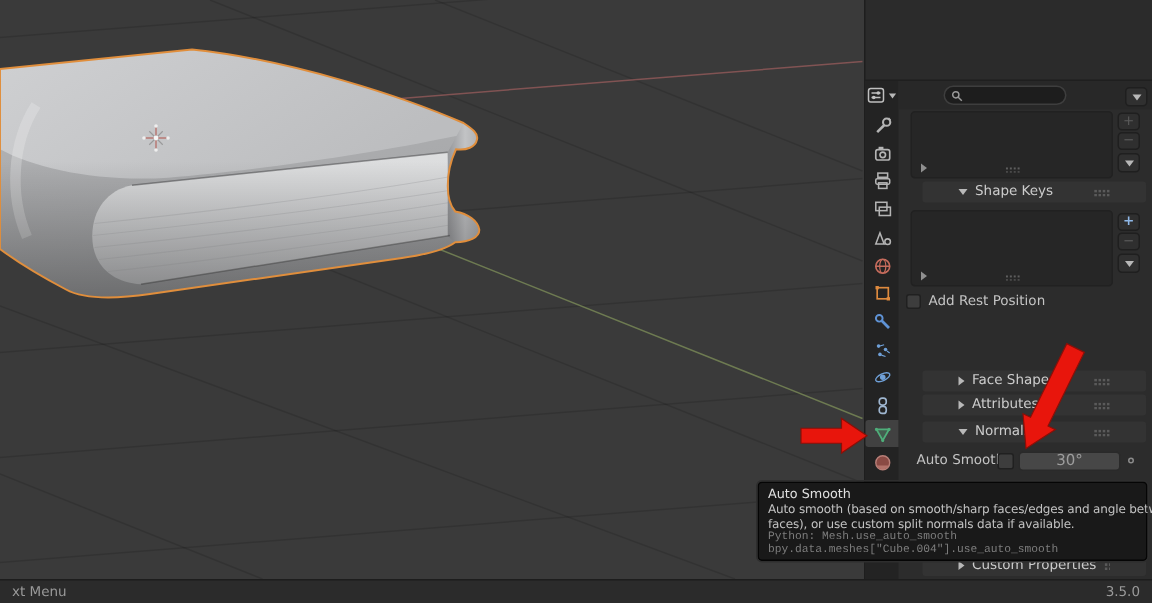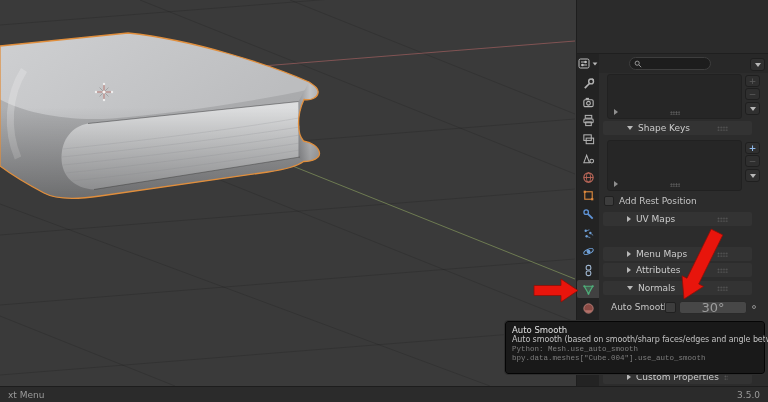--- a/index.html
+++ b/index.html
@@ -32,30 +32,30 @@
   .listplay{position:absolute;left:6px;bottom:3px;width:0;height:0;
             border-top:3px solid transparent;border-bottom:3px solid transparent;border-left:4px solid #8f8f8f;}
   .listgrip{position:absolute;left:50%;bottom:3px;transform:translateX(-50%);width:10px;height:4px;
             background-image:radial-gradient(circle,#5e5e5e 0.8px,transparent 1px);background-size:2.6px 2.6px;}
   .sidebtn{position:absolute;width:15px;height:12px;background:#2f2f2f;border:1px solid #1f1f1f;border-radius:3px;
            box-sizing:border-box;display:flex;align-items:center;justify-content:center;color:#a8a8a8;
            font-size:9px;line-height:9px;}
   .sidebtn.plus{color:#8fb8e8;font-weight:bold;}
   .sidebtn.dim{color:#5c5c5c;}
 
-  .phead{position:absolute;left:4px;width:149px;height:14px;background:#333333;border-radius:2px;
+  .phead{position:absolute;left:16px;width:149px;height:14px;background:#333333;border-radius:2px;
          display:flex;align-items:center;gap:5px;padding:0 24px;box-sizing:border-box;}
   .plabel{font-size:9px;color:#cccccc;white-space:nowrap;}
   .grip{margin-left:auto;width:11px;height:5px;
         background-image:radial-gradient(circle,#5a5a5a 0.8px,transparent 1px);background-size:2.8px 2.8px;}
 
   .chk{position:absolute;width:10px;height:10px;background:#3d3d3d;border:1px solid #202020;border-radius:2px;box-sizing:border-box;}
   .rowlabel{position:absolute;font-size:9px;color:#c4c4c4;white-space:nowrap;}
   .valfield{position:absolute;background:#474747;border:1px solid #2a2a2a;border-radius:3px;box-sizing:border-box;
-            display:flex;align-items:center;justify-content:center;font-size:13px;color:#9d9d9d;text-align:right;}
+            display:flex;align-items:center;justify-content:center;font-size:10px;color:#9d9d9d;text-align:right;}
   .deco-dot{position:absolute;width:4px;height:4px;border:1px solid #8b8b8b;border-radius:50%;box-sizing:border-box;}
 
   
   .tooltip{position:absolute;left:505px;top:321px;width:260px;height:53px;background:#191919;
            border:1px solid #050505;outline:1px solid #2e2e2e;border-radius:3px;box-sizing:border-box;
            padding:3px 6px;z-index:30;}
   .tt-title{font-size:8.5px;color:#e0e0e0;white-space:nowrap;line-height:10px;}
   .tt-body{font-size:8px;color:#c2c2c2;white-space:nowrap;line-height:9.5px;letter-spacing:-0.1px;}
   .tt-py{font-size:7.5px;color:#7d7d7d;white-space:nowrap;line-height:9px;
          font-family:Liberation Mono, monospace;}
@@ -298,28 +298,23 @@
       </div>
       <div class="sidebtn plus" style="left:146px;top:88px">+</div>
       <div class="sidebtn dim" style="left:146px;top:101px">−</div>
       <div class="chevbtn" style="left:146px;top:115px;width:15px">
         <span class="car d"></span>
       </div>
 
       <div class="chk" style="left:5px;top:142px"></div>
       <div class="rowlabel" style="left:20px;top:142px">Add Rest Position</div>
 
-      <div class="phead" style="top:158px">
-        <span class="car r"></span>
-        <span class="plabel">UV Maps</span>
-        <span class="grip"></span>
-      </div>
       <div class="phead" style="top:193px">
         <span class="car r"></span>
-        <span class="plabel">Menu Maps</span>
+        <span class="plabel">Face Shape</span>
         <span class="grip"></span>
       </div>
       <div class="phead" style="top:209px">
         <span class="car r"></span>
         <span class="plabel">Attributes</span>
         <span class="grip"></span>
       </div>
 
       <div class="phead" style="top:227px">
         <span class="car d"></span>
@@ -335,20 +330,21 @@
         <span class="car r"></span>
         <span class="plabel">Custom Properties</span>
         <span class="grip"></span>
       </div>
     </div>
   </div>
 
   <div class="tooltip">
     <div class="tt-title">Auto Smooth</div>
     <div class="tt-body">Auto smooth (based on smooth/sharp faces/edges and angle between</div>
+    <div class="tt-body">faces), or use custom split normals data if available.</div>
     <div class="tt-py">Python: Mesh.use_auto_smooth</div>
     <div class="tt-py">bpy.data.meshes["Cube.004"].use_auto_smooth</div>
   </div>
 
   <div class="statusbar">
     <span>xt Menu</span>
     <span class="ver">3.5.0</span>
   </div>
 
   <svg class="arrows" viewBox="0 0 768 402">

